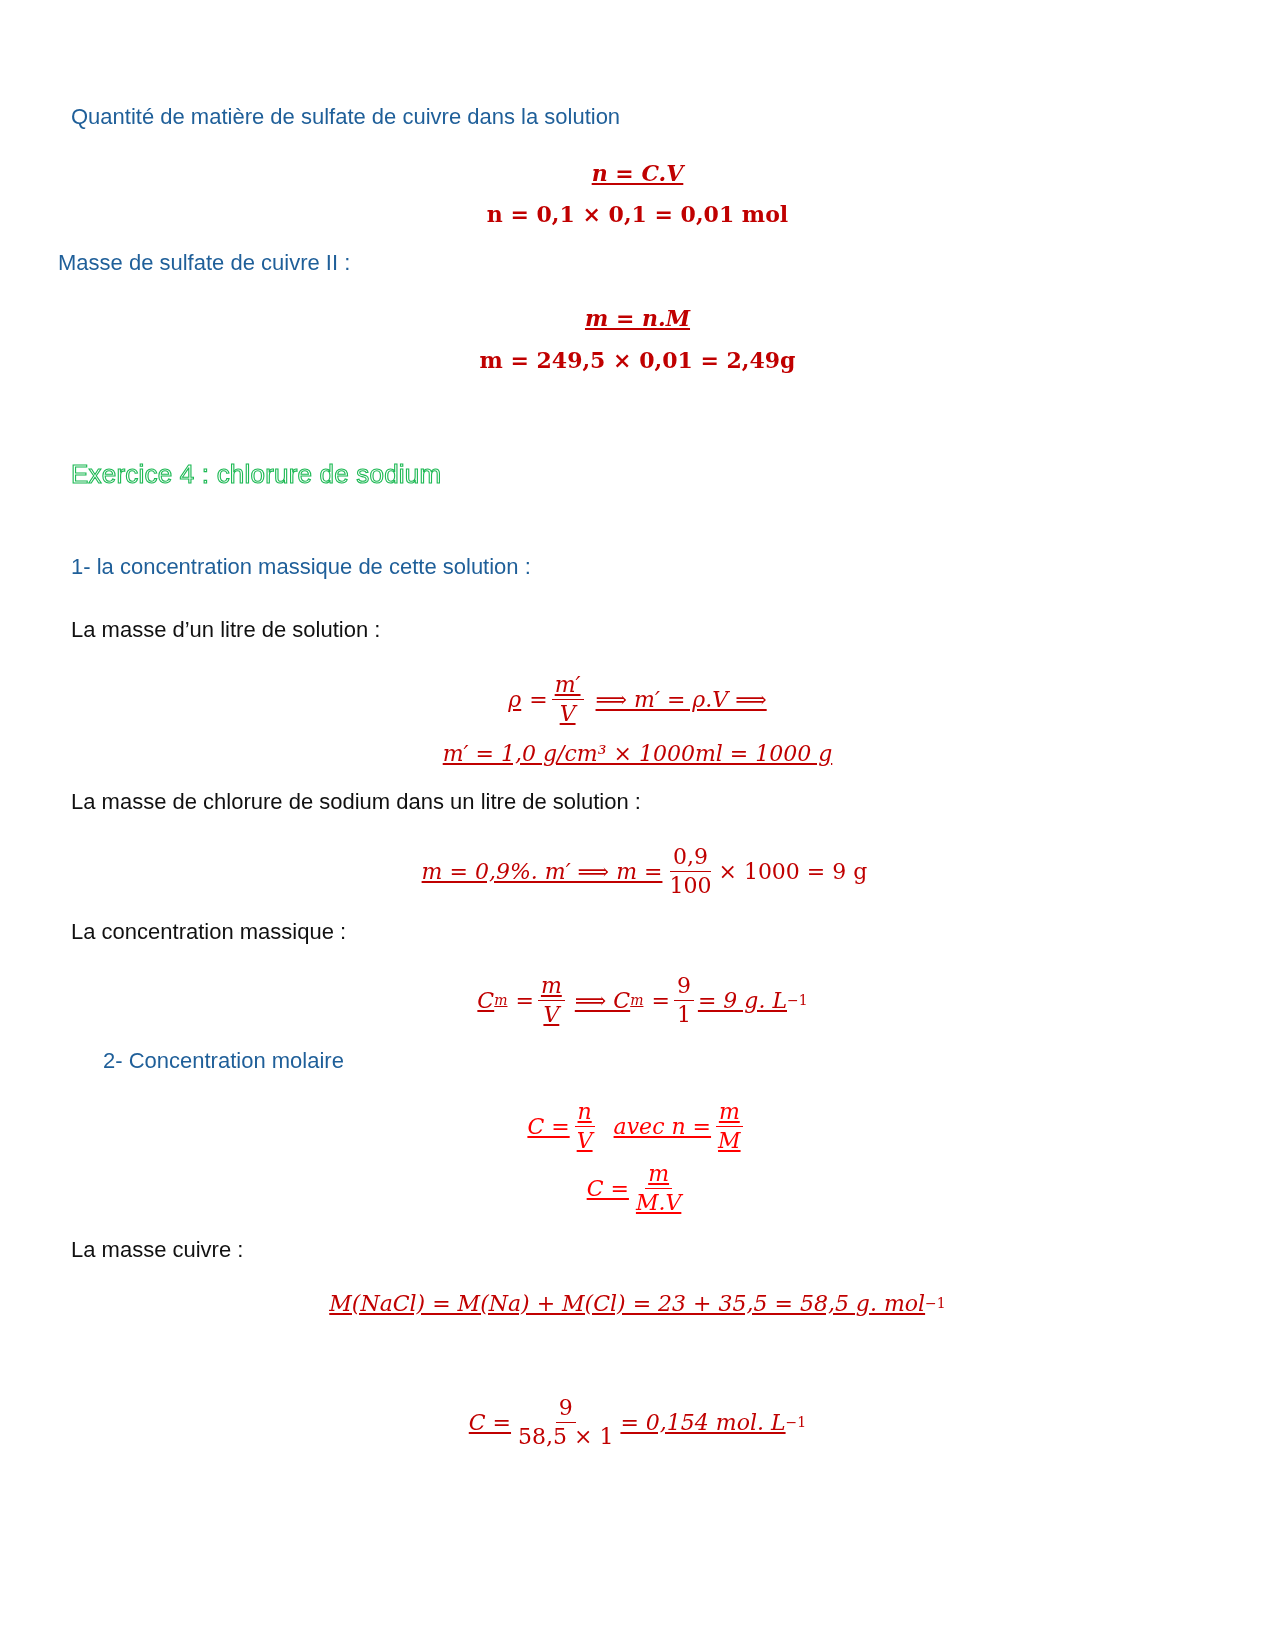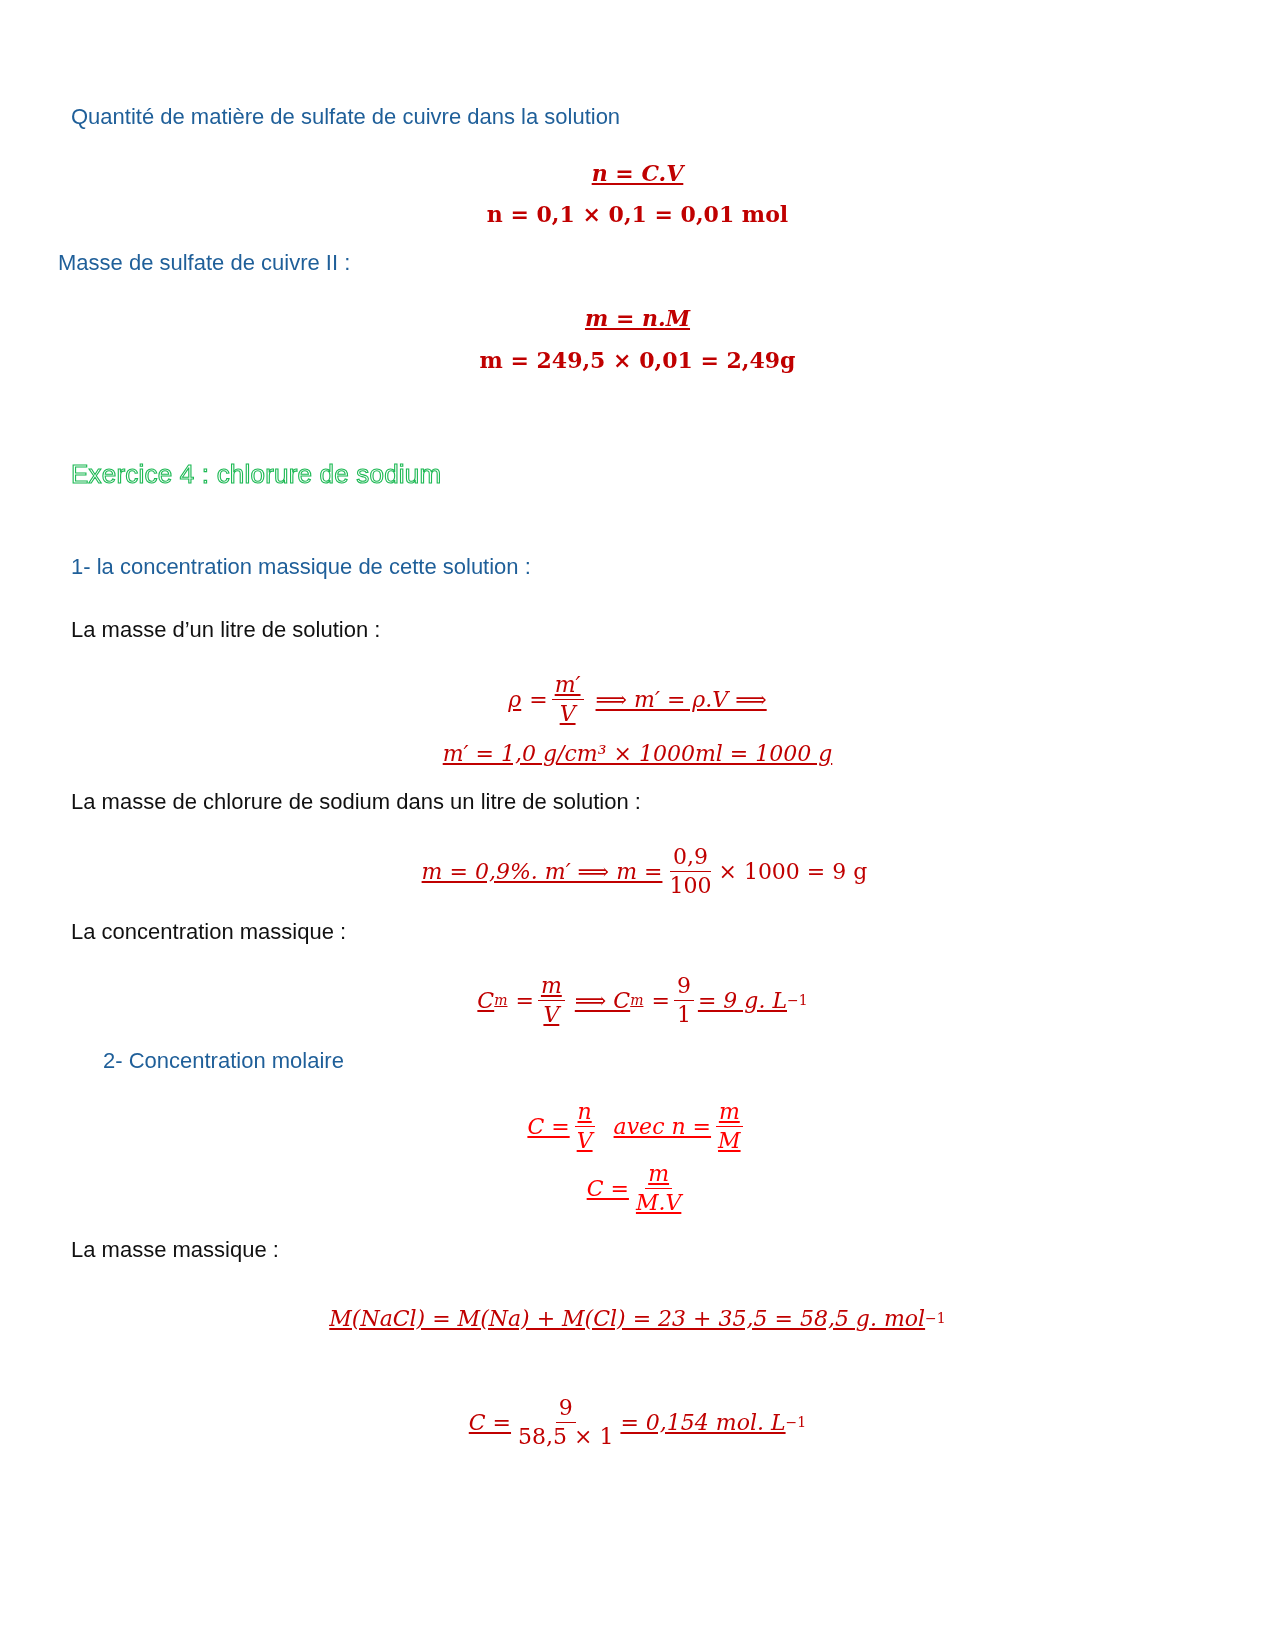--- a/index.html
+++ b/index.html
@@ -116,23 +116,23 @@
 </div>
 
 <div class="abs math bright" style="top:1158px; height:60px;">
   <span class="it">C =</span>
   <span class="frac it">
     <span class="num">m</span>
     <span class="den">M.V</span>
   </span>
 </div>
 
-<div class="abs black" style="left:71px; top:1237px;">La masse massique :</div>
+<div class="abs black" style="left:71px; top:1237px;">La masse cuivre :</div>
 
-<div class="abs math" style="top:1288px; height:30px;margin-top:15px;">
+<div class="abs math" style="top:1288px; height:30px;">
   <span class="it">M(NaCl) = M(Na) + M(Cl) = 23 + 35,5 = 58,5 g. mol</span>
     <sup>−1</sup>
 </div>
 
 <div class="abs math" style="top:1390px; height:64px;">
   <span class="it">C =</span>
   <span class="frac">
     <span class="num">9</span>
     <span class="den">58,5 × 1</span>
   </span>

